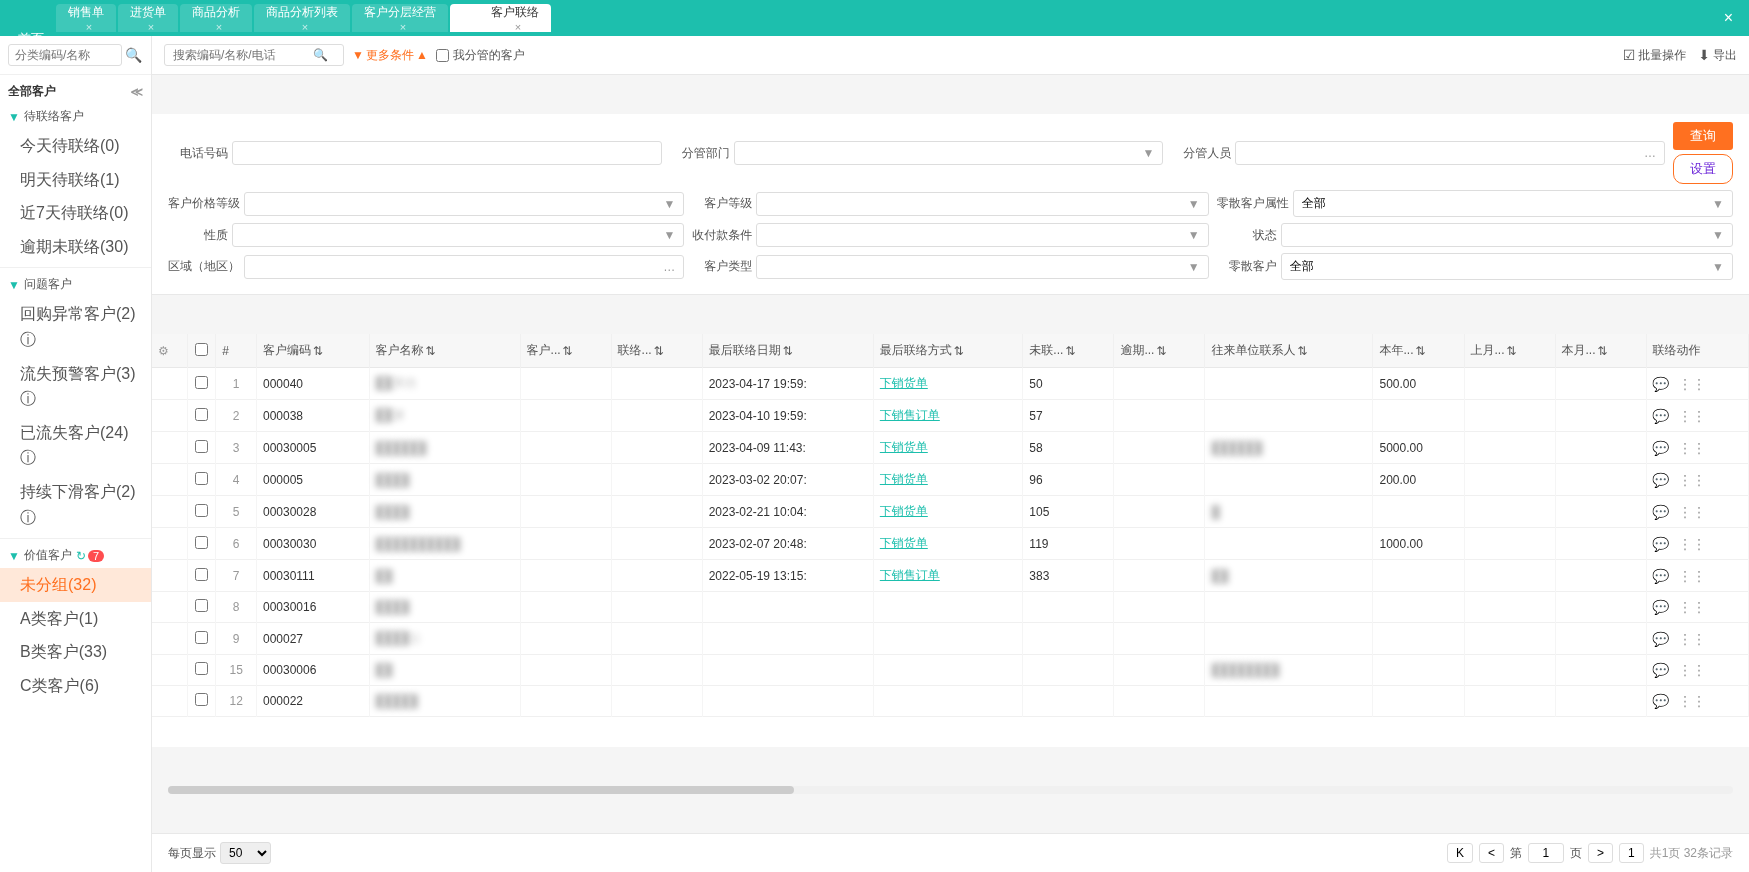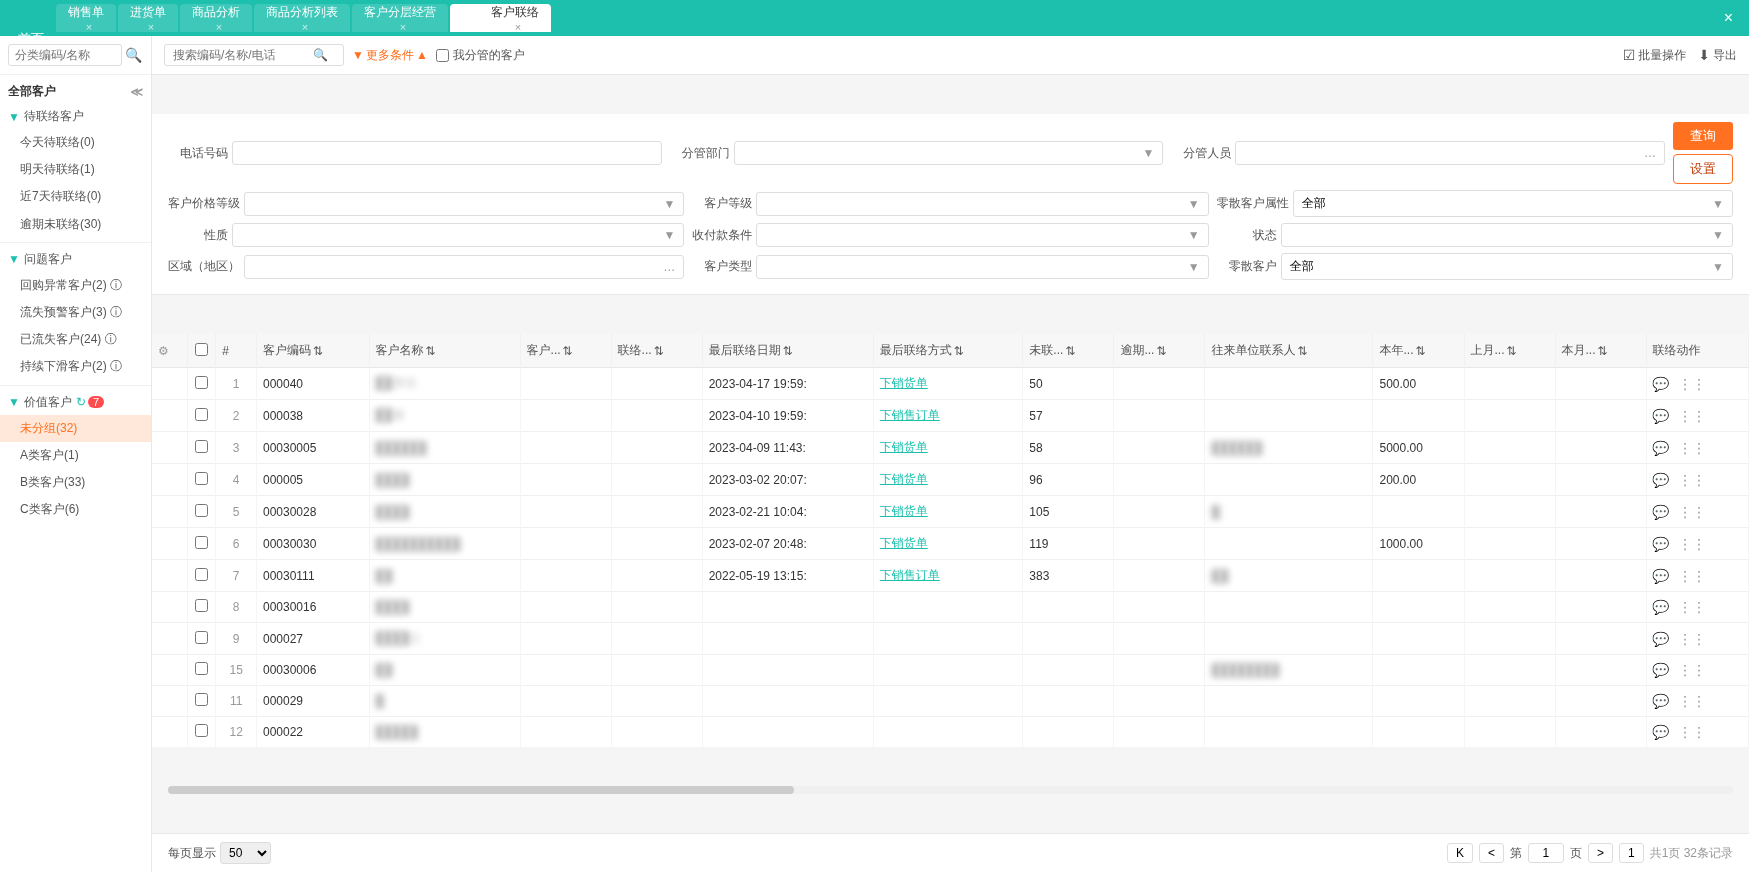--- a/index.html
+++ b/index.html
@@ -99,21 +99,21 @@
       padding: 4px 8px;
       color: #555;
       font-size: 12px;
       cursor: pointer;
     }
     .sidebar-group-title .arrow { margin-right: 4px; color: #1dbfad; }
     .sidebar-item {
       padding: 4px 8px 4px 20px;
       color: #555;
       cursor: pointer;
-      font-size: 12px;
+      font-size: 16px;
       line-height: 1.6;
     }
     .sidebar-item.active { background: #ffe8d9; color: #ff7020; }
     .sidebar-divider { height: 1px; background: #f0f0f0; margin: 4px 0; }
 
     
     .content-area {
       flex: 1;
       display: flex;
       flex-direction: column;
@@ -231,23 +231,23 @@
       background: #ff7020;
       color: #fff;
       border: none;
       border-radius: 3px;
       padding: 5px 16px;
       cursor: pointer;
       font-size: 13px;
     }
     .btn-reset {
       background: #fff;
-      color: #c2410c;
+      color: #6d28d9;
       border: 1px solid #ff7020;
-      border-radius: 4px;
+      border-radius: 10px;
       padding: 5px 16px;
       cursor: pointer;
       font-size: 13px;
     }
 
     
     .table-area {
       flex: 1;
       overflow: auto;
       background: #fff;
@@ -863,43 +863,20 @@
     <td>
       <div class="action-icons">
         <span title="消息">💬</span>
         <span title="操作">⋮⋮</span>
       </div>
     </td>
   </tr>
             <tr>
     <td></td>
     <td class="checkbox-col"><input type="checkbox" style=""></td>
-    <td class="row-num">11</td>
-    <td>000029</td>
-    <td><span class="blurred">█</span></td>
-    <td></td>
-    <td></td>
-    <td></td>
-    <td class="link"></td>
-    <td></td>
-    <td></td>
-    <td><span class="blurred"></span></td>
-    <td></td>
-    <td></td>
-    <td></td>
-    <td>
-      <div class="action-icons">
-        <span title="消息">💬</span>
-        <span title="操作">⋮⋮</span>
-      </div>
-    </td>
-  </tr>
-            <tr>
-    <td></td>
-    <td class="checkbox-col"><input type="checkbox" style=""></td>
     <td class="row-num">12</td>
     <td>000022</td>
     <td><span class="blurred">█████</span></td>
     <td></td>
     <td></td>
     <td></td>
     <td class="link"></td>
     <td></td>
     <td></td>
     <td><span class="blurred"></span></td>

